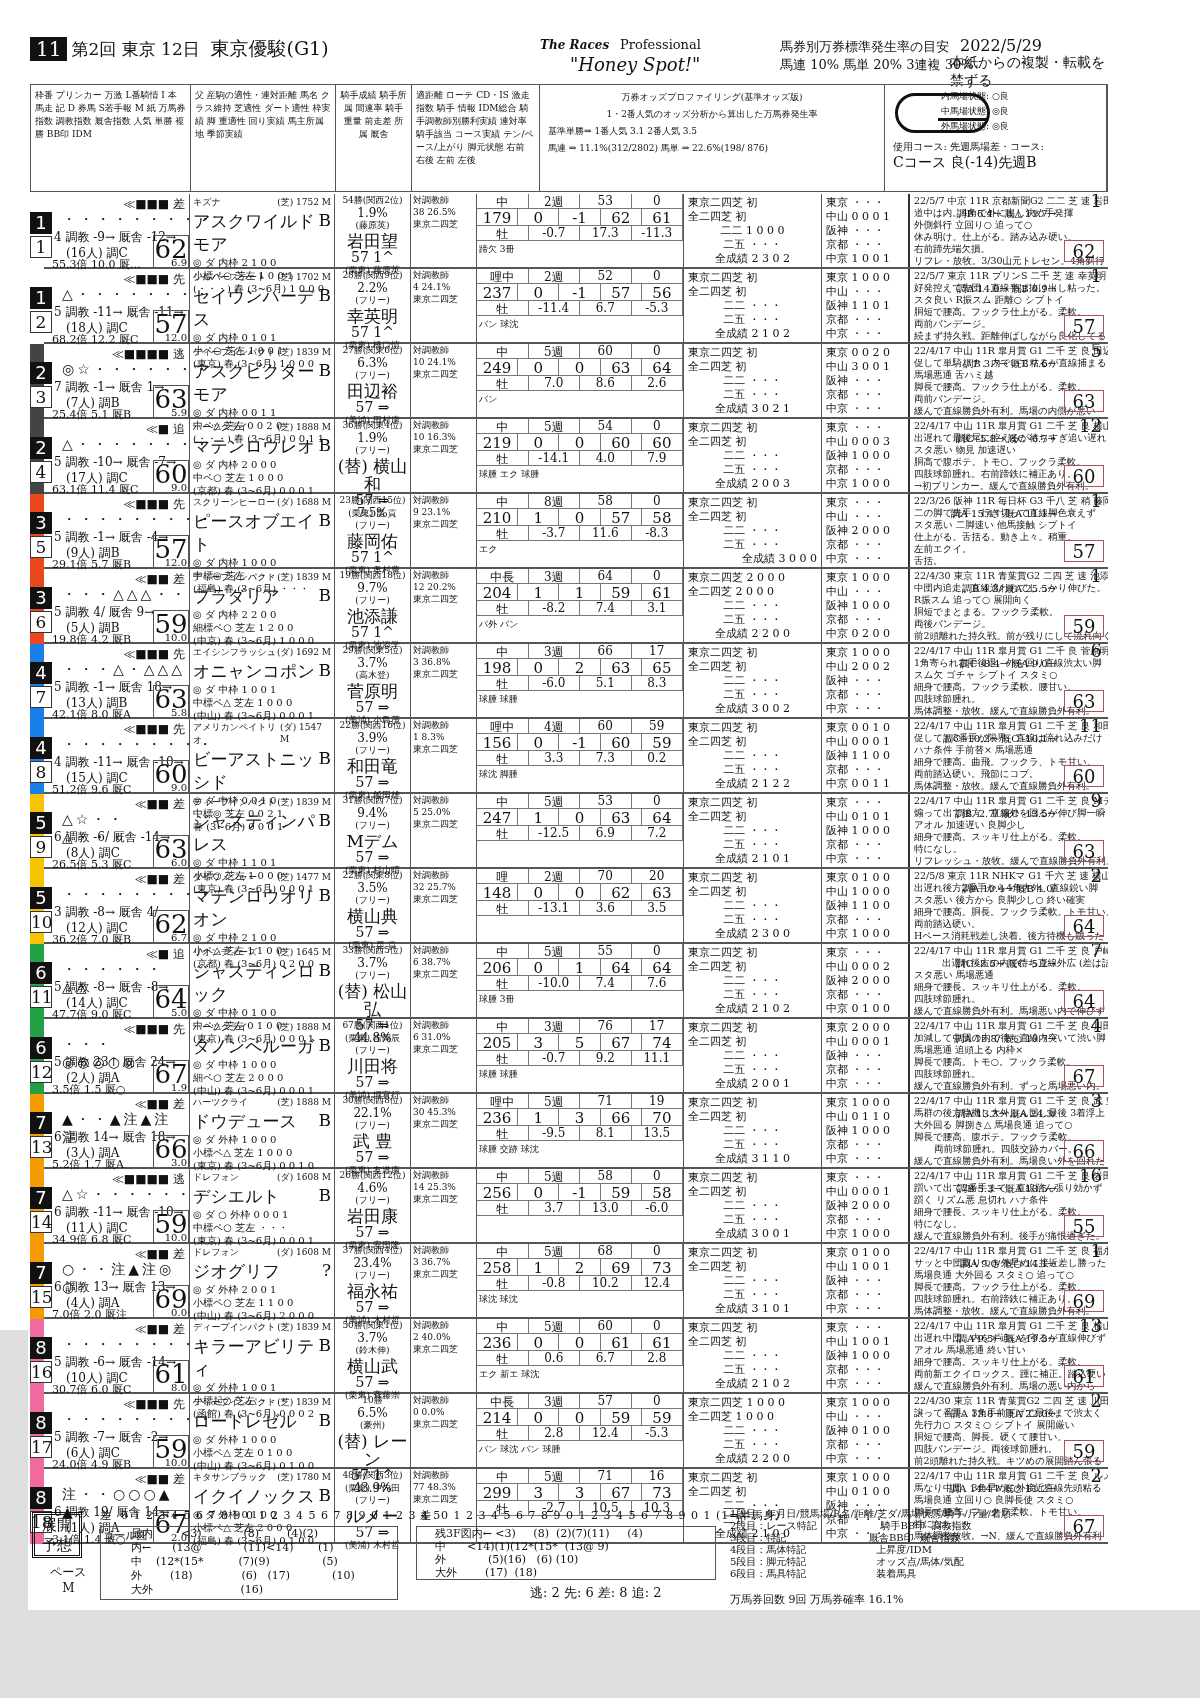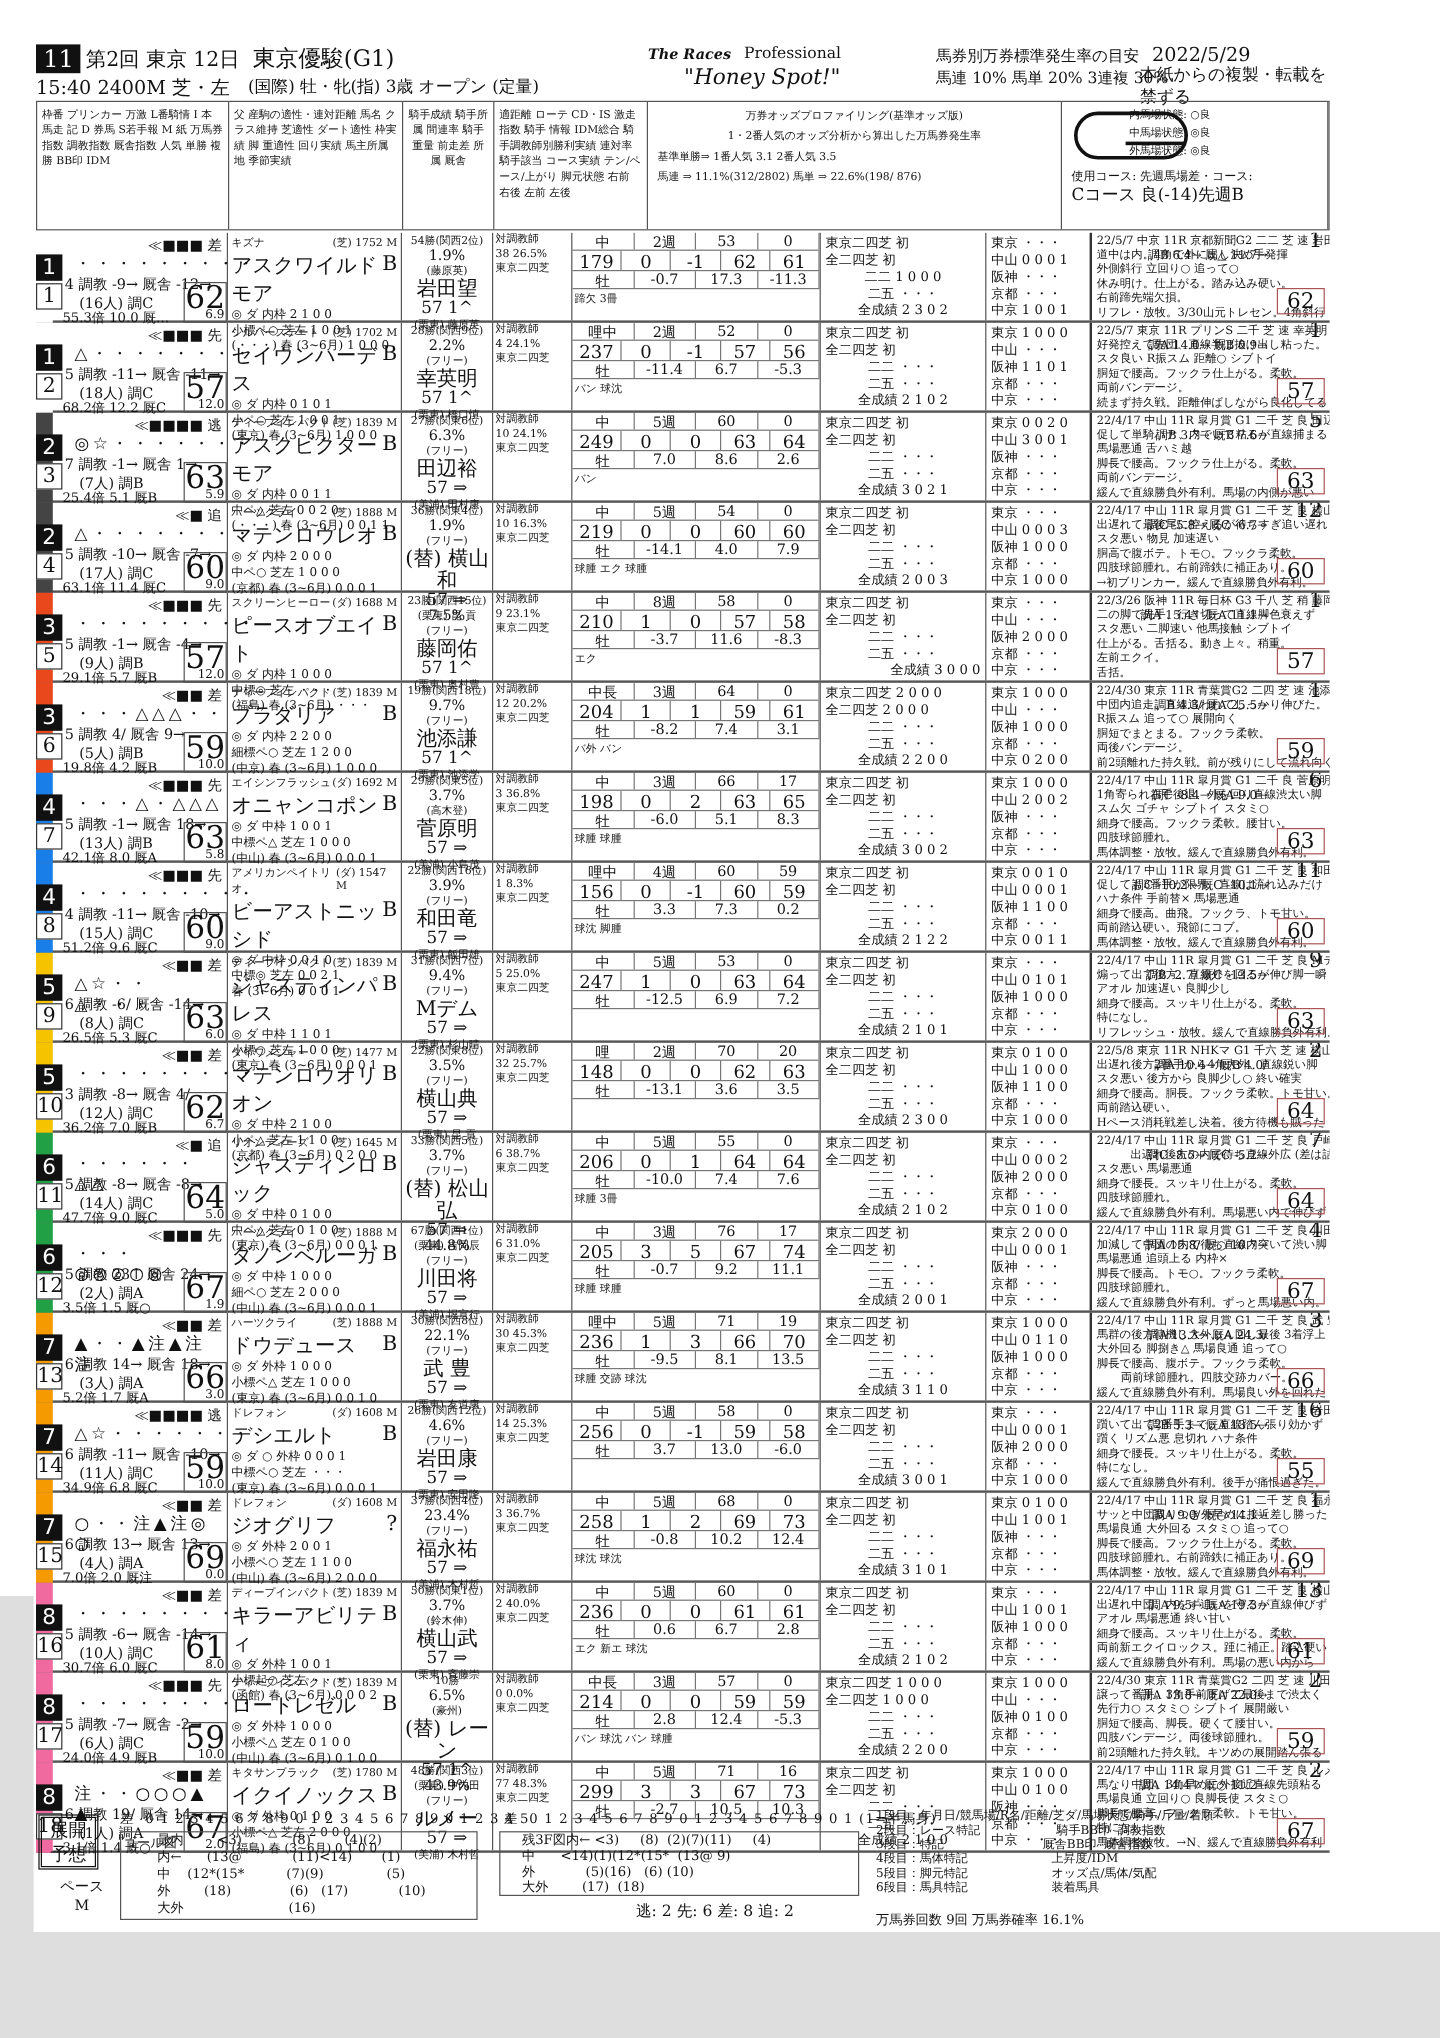--- a/index.html
+++ b/index.html
@@ -75,24 +75,20 @@
 <div class="bottom-gray"></div>
 <div class="side-gray"></div>
 
 <div class="page">
   <div style="position:relative;height:48px">
     <div class="hdr1">
       <span class="raceno">11</span>
       <span>第2回 東京 12日</span>&nbsp;&nbsp;
       <span style="font-size:19px">東京優駿(G1)</span>
     </div>
-    <div class="hdr2">
-      <span>15:40 2400M 芝・左</span>&nbsp;&nbsp;&nbsp;
-      <span style="font-size:14px">(国際) 牡・牝(指) 3歳 オープン (定量)</span>
-    </div>
     <div class="hright">
       <span class="tr-races">The Races</span>
       <span class="tr-prof">Professional</span>
       <span class="tr-honey">"Honey Spot!"</span>
       <span class="tr-mesu">馬券別万券標準発生率の目安</span>
       <span class="tr-mesu2">馬連 10% 馬単 20% 3連複 30%</span>
       <span class="tr-date">2022/5/29</span>
       <span class="tr-copy">本紙からの複製・転載を禁ずる</span>
     </div>
   </div>

